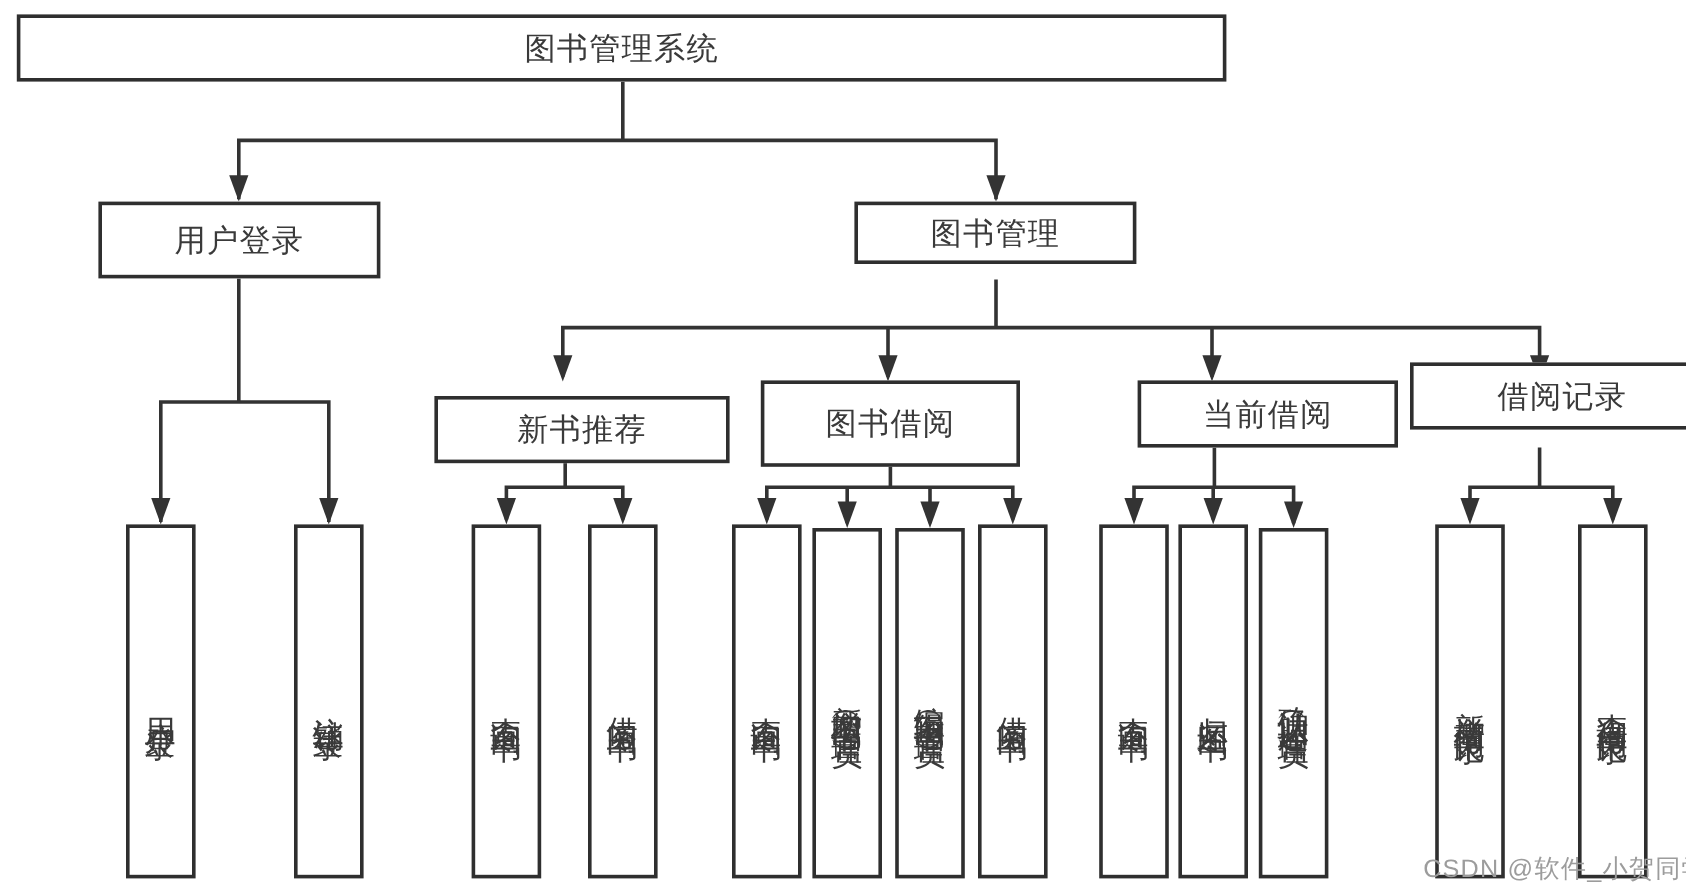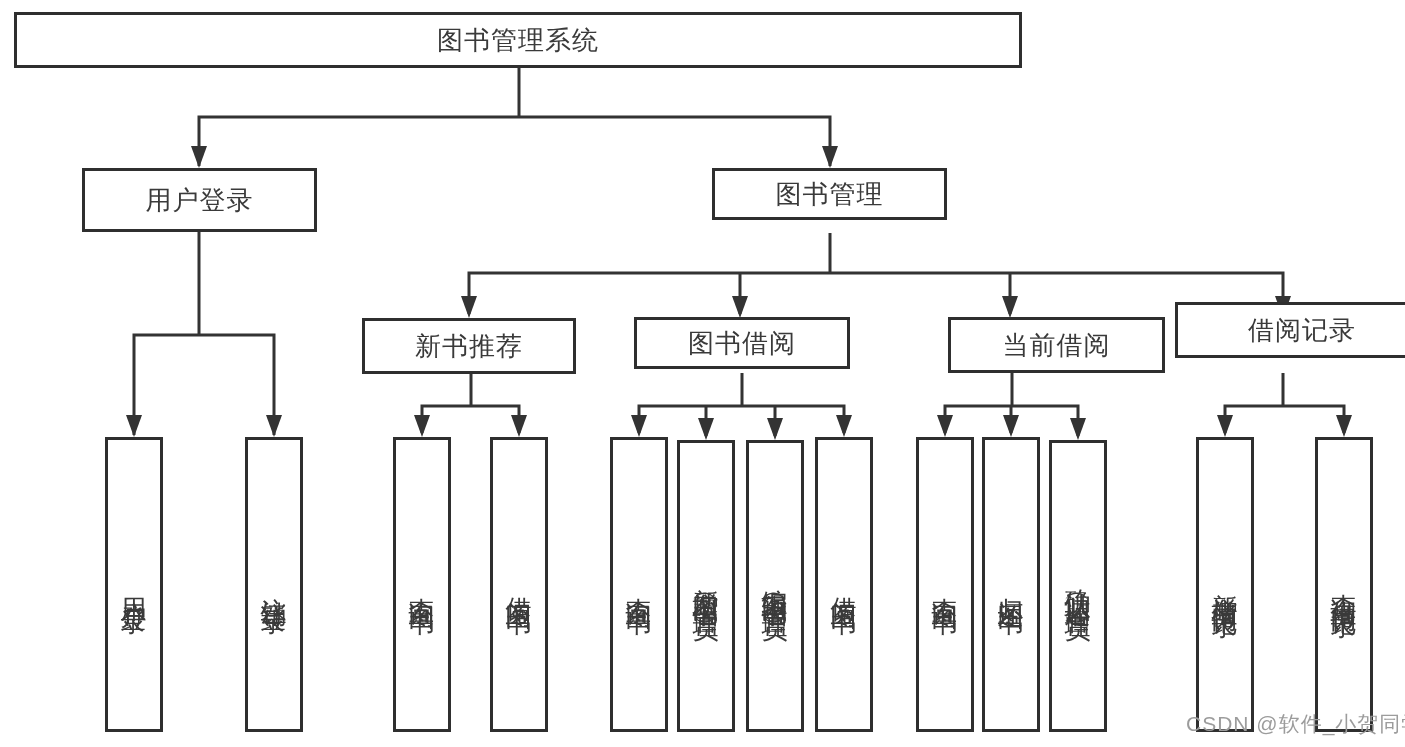--- a/index.html
+++ b/index.html
@@ -78,22 +78,22 @@
       <polygon points="1217,415 1233,415 1225,437"></polygon>
       <polygon points="1336,415 1352,415 1344,437"></polygon>
     </g>
   </svg>
 
   <div class="node hbox" style="left:14px;top:12px;width:1008px;height:56px;">图书管理系统</div>
 
   <div class="node hbox" style="left:82px;top:168px;width:235px;height:64px;">用户登录</div>
   <div class="node hbox" style="left:712px;top:168px;width:235px;height:52px;">图书管理</div>
 
-  <div class="node hbox" style="left:362px;top:318px;width:214px;height:56px;">新书推荐</div>
-  <div class="node hbox" style="left:634px;top:317px;width:216px;height:52px;">图书借阅</div>
+  <div class="node hbox" style="left:362px;top:330px;width:246px;height:56px;">新书推荐</div>
+  <div class="node hbox" style="left:634px;top:317px;width:216px;height:72px;">图书借阅</div>
   <div class="node hbox" style="left:904px;top:317px;width:217px;height:56px;margin-left:44px;">当前借阅</div>
   <div class="node hbox" style="left:1175px;top:302px;width:254px;height:56px;">借阅记录</div>
 
   <div class="node leaf" style="left:105px;top:437px;width:58px;height:295px;">
     <span>用户登录</span>
   </div>
   <div class="node leaf" style="left:245px;top:437px;width:58px;height:295px;">
     <span>注销登录</span>
   </div>
 

